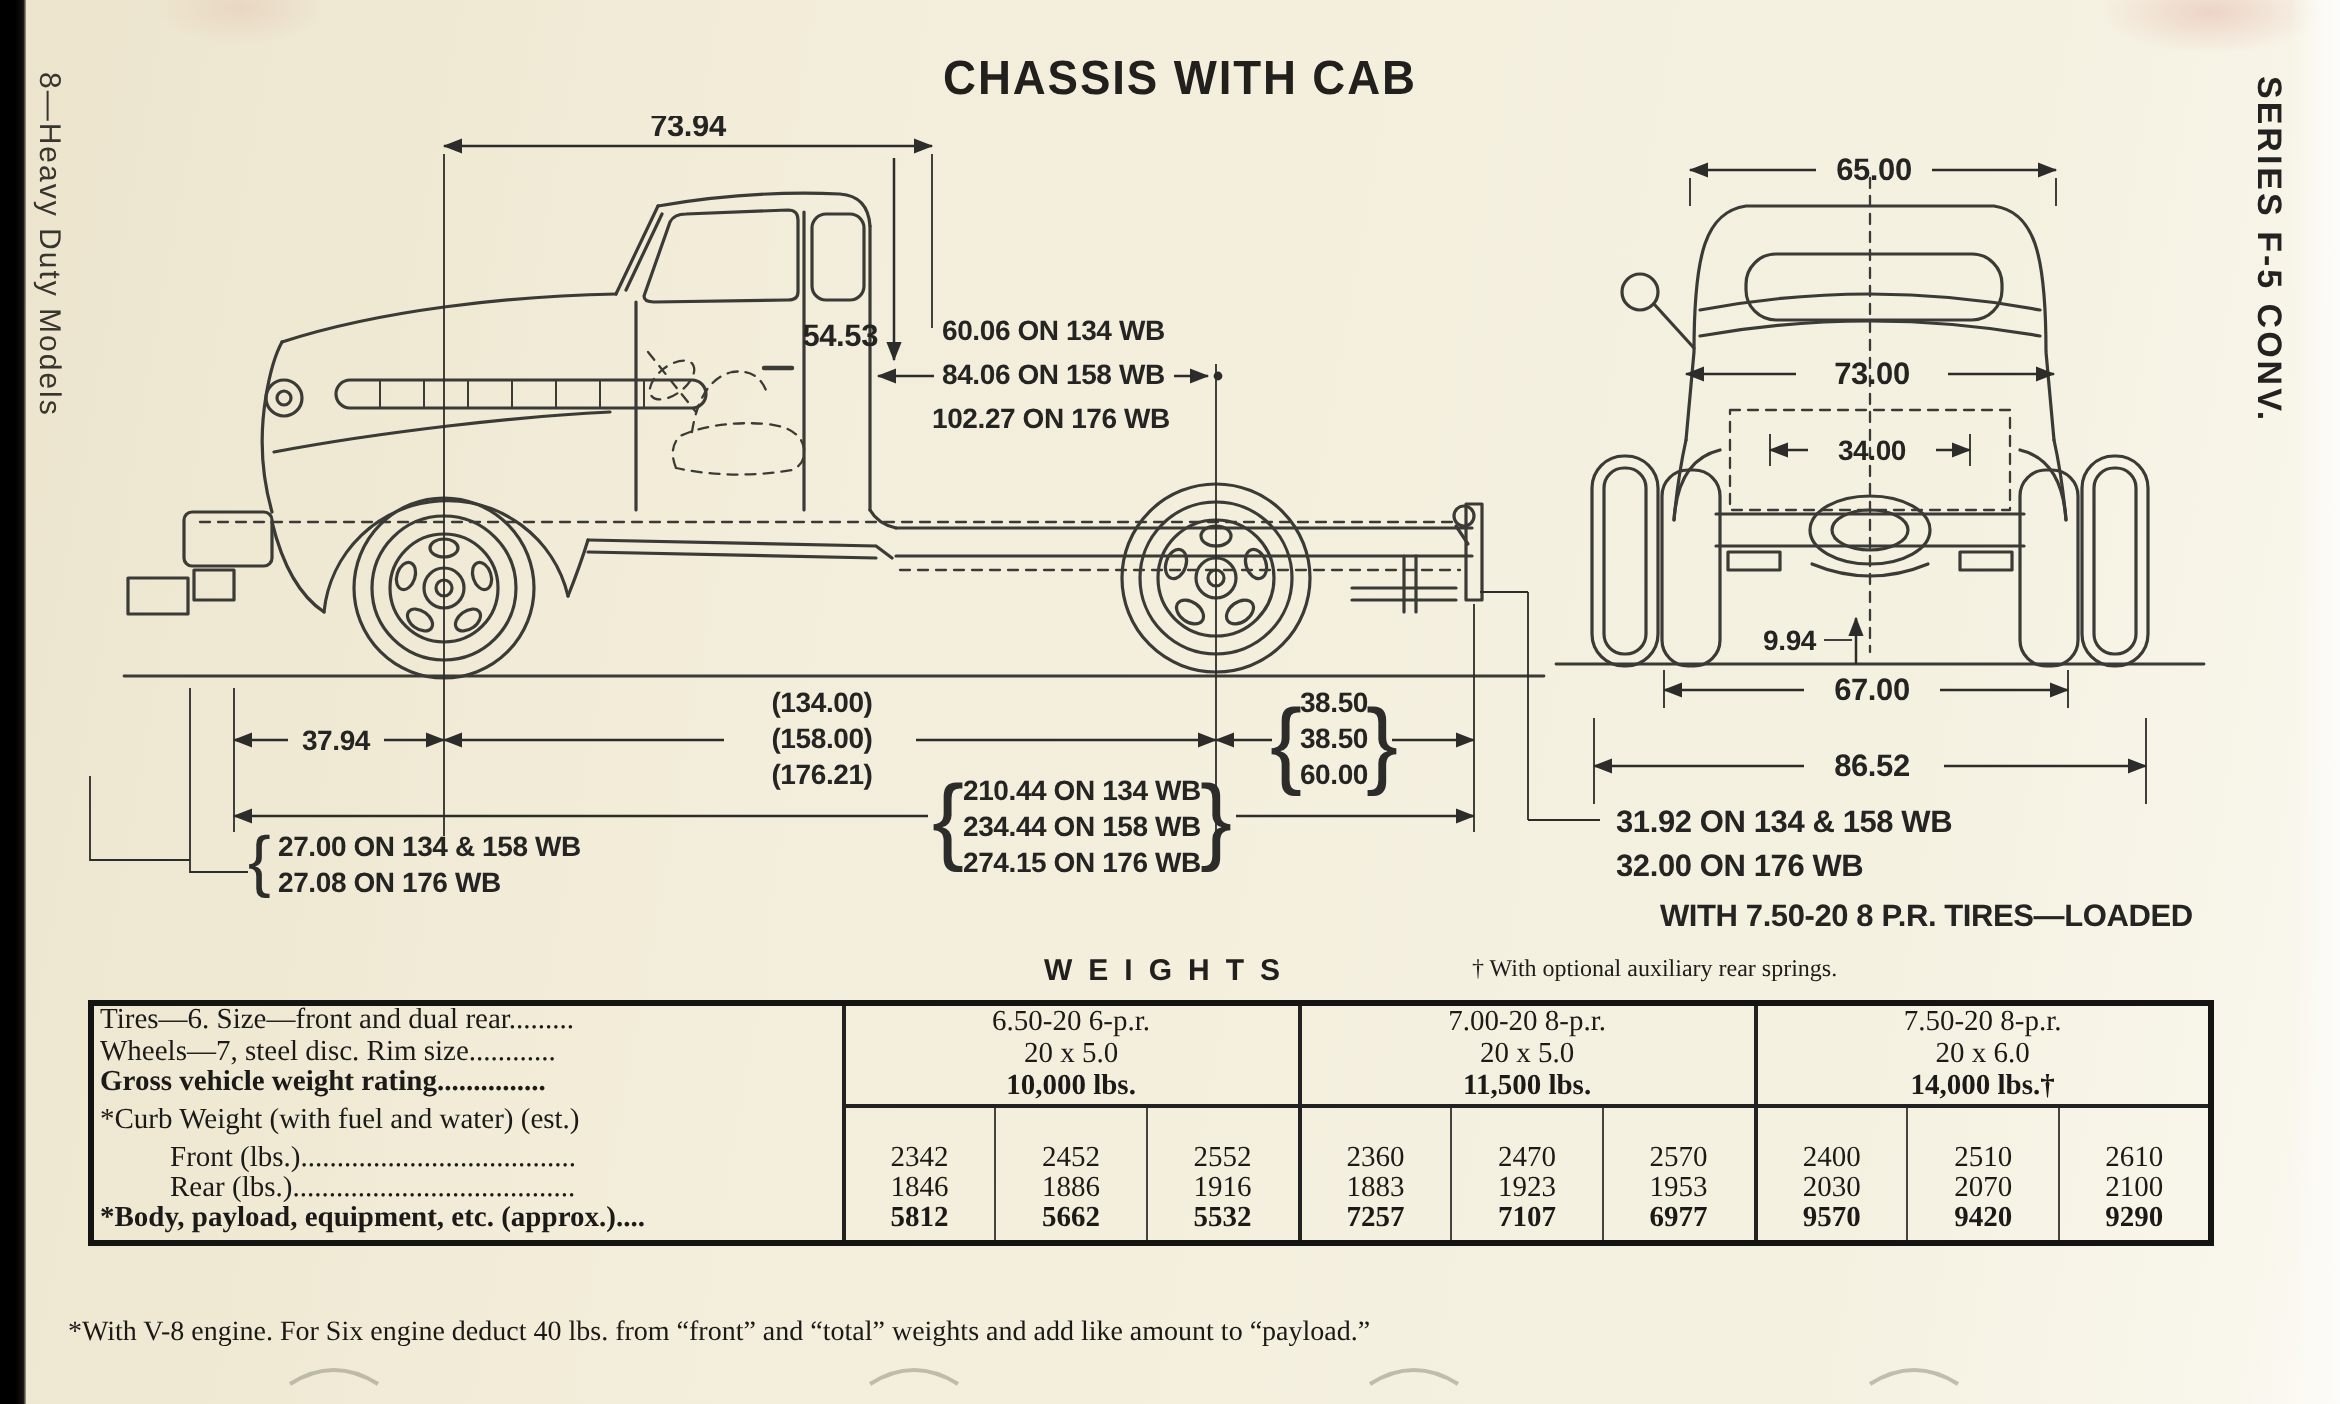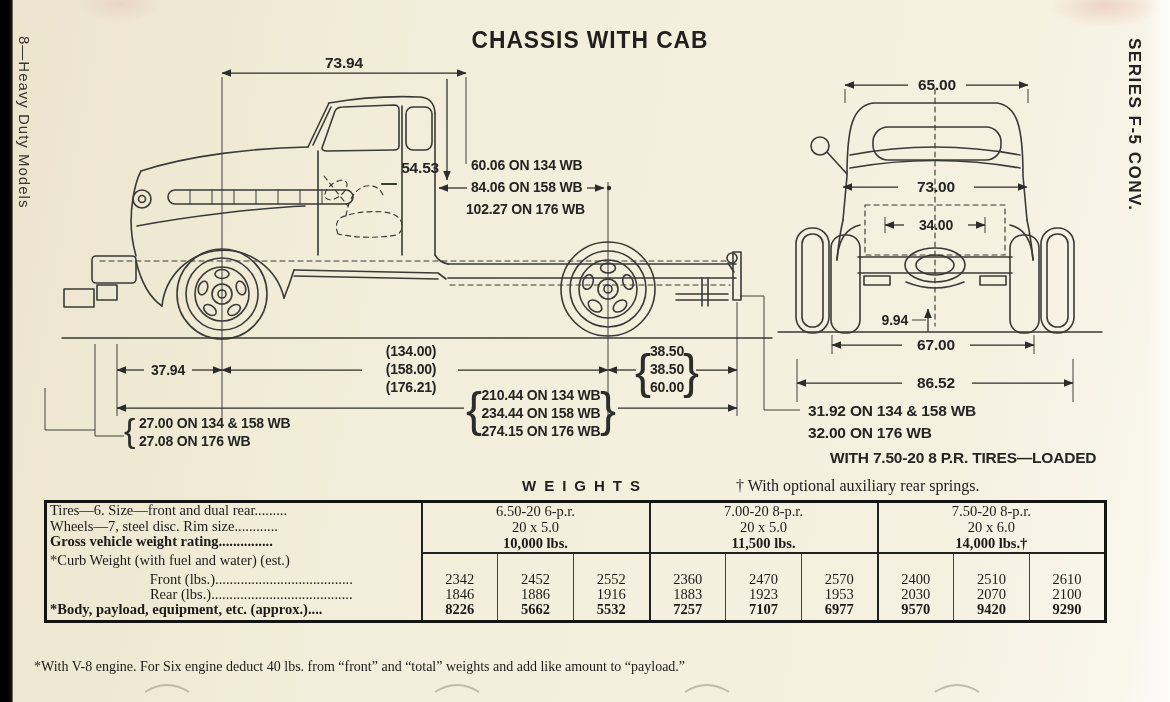--- a/index.html
+++ b/index.html
@@ -14,21 +14,21 @@
   .edge-right{position:absolute;right:0;top:0;bottom:0;width:24px;
     background:linear-gradient(to right,rgba(252,251,247,0),#fbfaf5 65%,#fcfcfa);}
   .v-label{position:absolute;writing-mode:vertical-rl;color:#2a2a28;white-space:nowrap;}
   .v-left{left:16px;top:36px;font-size:15px;letter-spacing:1px;color:#38352f;}
   .v-right{left:1124px;top:38px;font-size:17px;font-weight:bold;letter-spacing:1.5px;color:#242220;}
   .title{position:absolute;left:400px;top:26px;width:380px;text-align:center;
     font-size:24px;font-weight:bold;letter-spacing:1px;color:#22201d;transform:scaleX(.95);}
   .weights-heading{position:absolute;left:500px;top:477px;width:170px;text-align:center;
     font-size:15px;font-weight:bold;letter-spacing:8px;color:#22201d;}
   .aux-note{position:absolute;left:736px;top:477px;font-family:"Liberation Serif",serif;
-    font-size:16px;color:#1e1c1a;}
+    font-size:12px;color:#1e1c1a;}
   .footnote{position:absolute;left:34px;top:659px;width:1110px;
     font-family:"Liberation Serif",serif;font-size:14px;color:#1b1917;}
   svg.diagram{position:absolute;left:40px;top:58px;}
   svg.curls{position:absolute;left:0;top:672px;}
 
   svg text{font-family:"Liberation Sans",sans-serif;font-weight:bold;fill:#242422;
     font-size:14px;letter-spacing:-.2px;}
   svg text.mid{text-anchor:middle}
   svg text.end{text-anchor:end}
   svg text.big{font-size:15.5px}
@@ -47,21 +47,21 @@
   td.lbl{padding-left:8px;white-space:nowrap;overflow:hidden;}
   td.gstart{border-left:2px solid #222;}
   td.sub{border-left:1px solid #45433f;}
   tr.hdr td.grp{border-bottom:2px solid #222;text-align:center;line-height:1.12;margin-left:44px;}
   td.num{text-align:center;font-size:15px;}
   tr.wbrow td{padding-top:2px;height:19px;}
   tr.curbrow td{height:18px;}
   tr.datarow td{height:15px;line-height:1;}
   tr.bodyrow td{height:18px;font-weight:bold;}
   .b{font-weight:bold;}
-  .ind{padding-left:38px !important;text-align:center;}
+  .ind{padding-left:38px !important;}
 </style>
 </head>
 <body>
 
 <div class="page">
   <div class="edge-left"></div>
   <div class="edge-right"></div>
 
   <div class="v-label v-left">8—Heavy Duty Models</div>
   <div class="v-label v-right">SERIES F-5 CONV.</div>
@@ -320,21 +320,21 @@
         <td class="num sub">1916</td>
         <td class="num gstart">1883</td>
         <td class="num sub">1923</td>
         <td class="num sub">1953</td>
         <td class="num gstart">2030</td>
         <td class="num sub">2070</td>
         <td class="num sub">2100</td>
       </tr>
       <tr class="datarow bodyrow">
         <td class="lbl">*Body, payload, equipment, etc. (approx.)....</td>
-        <td class="num gstart">8226</td>
+        <td class="num gstart">5812</td>
         <td class="num sub">5662</td>
         <td class="num sub">5532</td>
         <td class="num gstart">7257</td>
         <td class="num sub">7107</td>
         <td class="num sub">6977</td>
         <td class="num gstart">9570</td>
         <td class="num sub">9420</td>
         <td class="num sub">9290</td>
       </tr>
     </tbody>

